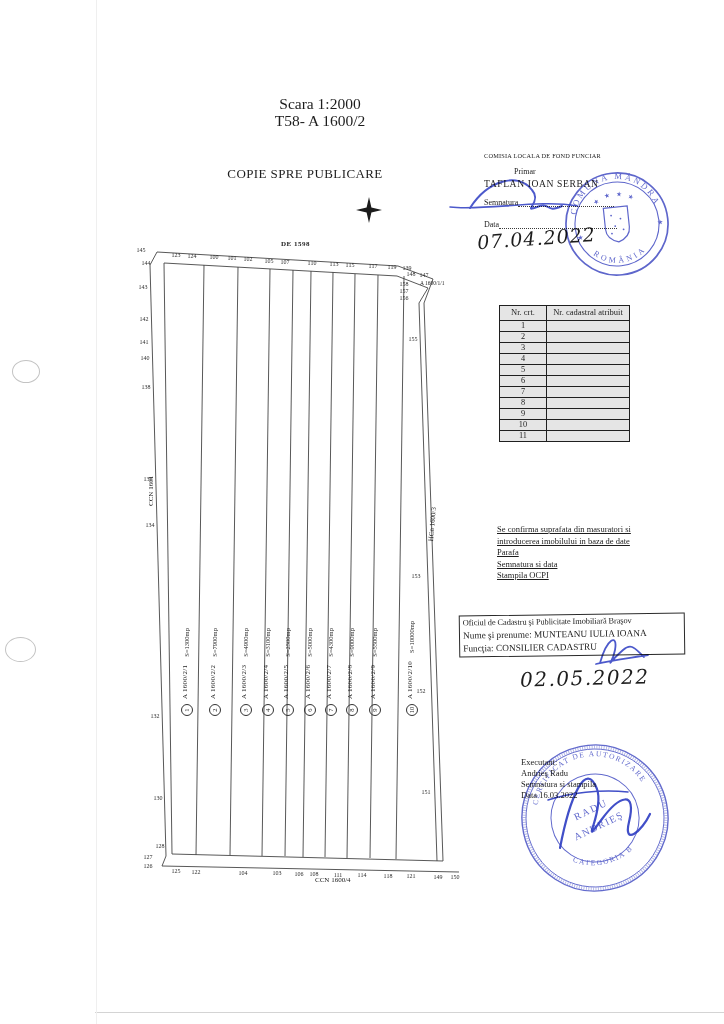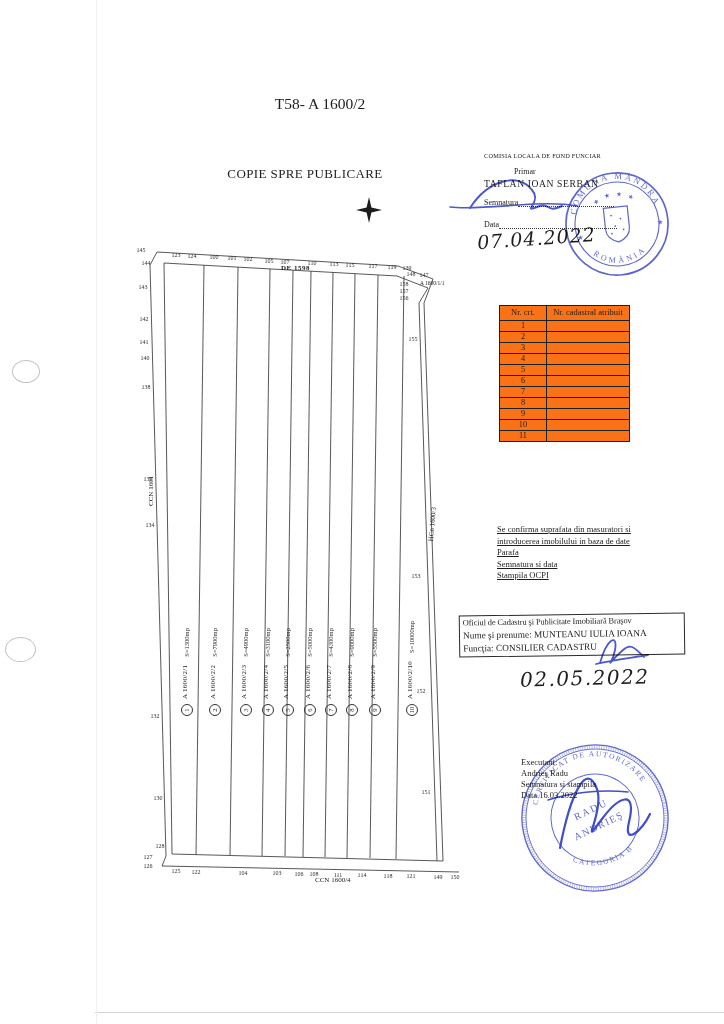--- a/index.html
+++ b/index.html
@@ -24,36 +24,36 @@
                z-index:6; mix-blend-mode:multiply; white-space:nowrap; }
   #date-primar { left:477px; top:227px; font-size:19px; transform:rotate(-4deg); letter-spacing:1px; }
   #date-ocpi   { left:520px; top:666px; font-size:20px; transform:rotate(-1.5deg); letter-spacing:1.5px; }
 
   
   #plan-svg, #ink-layer { position:absolute; left:0; top:0; z-index:1; }
   #ink-layer { z-index:5; mix-blend-mode:multiply; }
   #plan-labels { position:absolute; left:0; top:0; width:724px; height:1024px; z-index:2; }
   .pt { position:absolute; font-size:6px; color:#2e2e2e; transform:translateX(-50%); white-space:nowrap; }
   .edge-label { position:absolute; font-size:7px; color:#222; white-space:nowrap; }
-  #road-label { left:281px; top:240px; font-weight:bold; letter-spacing:.5px;margin-top:24px; }
+  #road-label { left:281px; top:240px; font-weight:bold; letter-spacing:.5px; }
   #left-edge-label  { left:147px; top:506px; transform:rotate(-90deg); transform-origin:0 0; }
   #right-edge-label { left:427px; top:541px; transform:rotate(-85deg); transform-origin:0 0; }
   #bottom-edge-label{ left:283px; top:876px;margin-left:32px; }
   #corner-parcel-label { position:absolute; left:420px; top:280px; font-size:5.5px; white-space:nowrap; }
 
   .parcel { position:absolute; transform:rotate(-90deg); transform-origin:0 0;
             white-space:nowrap; font-size:7px; height:12px; }
   .circ { display:inline-block; width:10px; height:10px; border:1px solid #333; border-radius:50%;
           font-size:6.5px; line-height:10px; text-align:center; margin-right:5px; vertical-align:-2px; }
   .pid  { letter-spacing:.3px; }
   .parea{ font-size:6.5px; margin-left:8px; position:relative; top:1.5px; }
 
   
   #ctable { position:absolute; left:499px; top:305px; border-collapse:collapse; z-index:3;
-            font-size:8.5px; background:#f97316; }
+            font-size:8.5px; background:#e5e5e5; }
   #ctable th, #ctable td { border:1px solid #1f1f1f; padding:0; text-align:center; font-weight:normal; }
   #ctable th { font-size:8.5px; line-height:1.15; padding:2px 1px; }
   .c1 { width:44px; height:10px; font-size:8.3px; line-height:10px; }
   .c2 { width:80px; }
 
   
   #confirmation { position:absolute; left:497px; top:524px; font-size:8.5px; line-height:11.5px; z-index:3;text-decoration:underline; }
   #ocpi-box { position:absolute; left:459px; top:614px; width:218px; border:1px solid #2a2a2a;
               padding:2px 3px 3px 3px; transform:rotate(-0.8deg); z-index:3; background:transparent; }
   .ocpi-title { font-size:8.4px; letter-spacing:-.1px; white-space:nowrap; }
@@ -71,20 +71,21 @@
 <body>
 
 <div class="page">
 
   <div id="hole1" class="hole"></div>
   <div id="hole2" class="hole"></div>
   <div id="scan-bottom-line"></div>
   <div id="scan-left-line"></div>
 
   <div id="title-block">
+      <div class="title-line">Scara 1:2000</div>
       <div class="title-line">T58- A 1600/2</div>
     </div>
   <div id="commission">
     <div class="comisia">COMISIA LOCALA DE FOND FUNCIAR</div>
     <div class="primar">Primar</div>
     <div class="primar-name">TAFLAN IOAN SERBAN</div>
     <div class="sigline">
       <span>Semnatura</span><span class="dots" style="width:96px"></span>
     </div>
     <div class="sigline" style="margin-top:13px">

